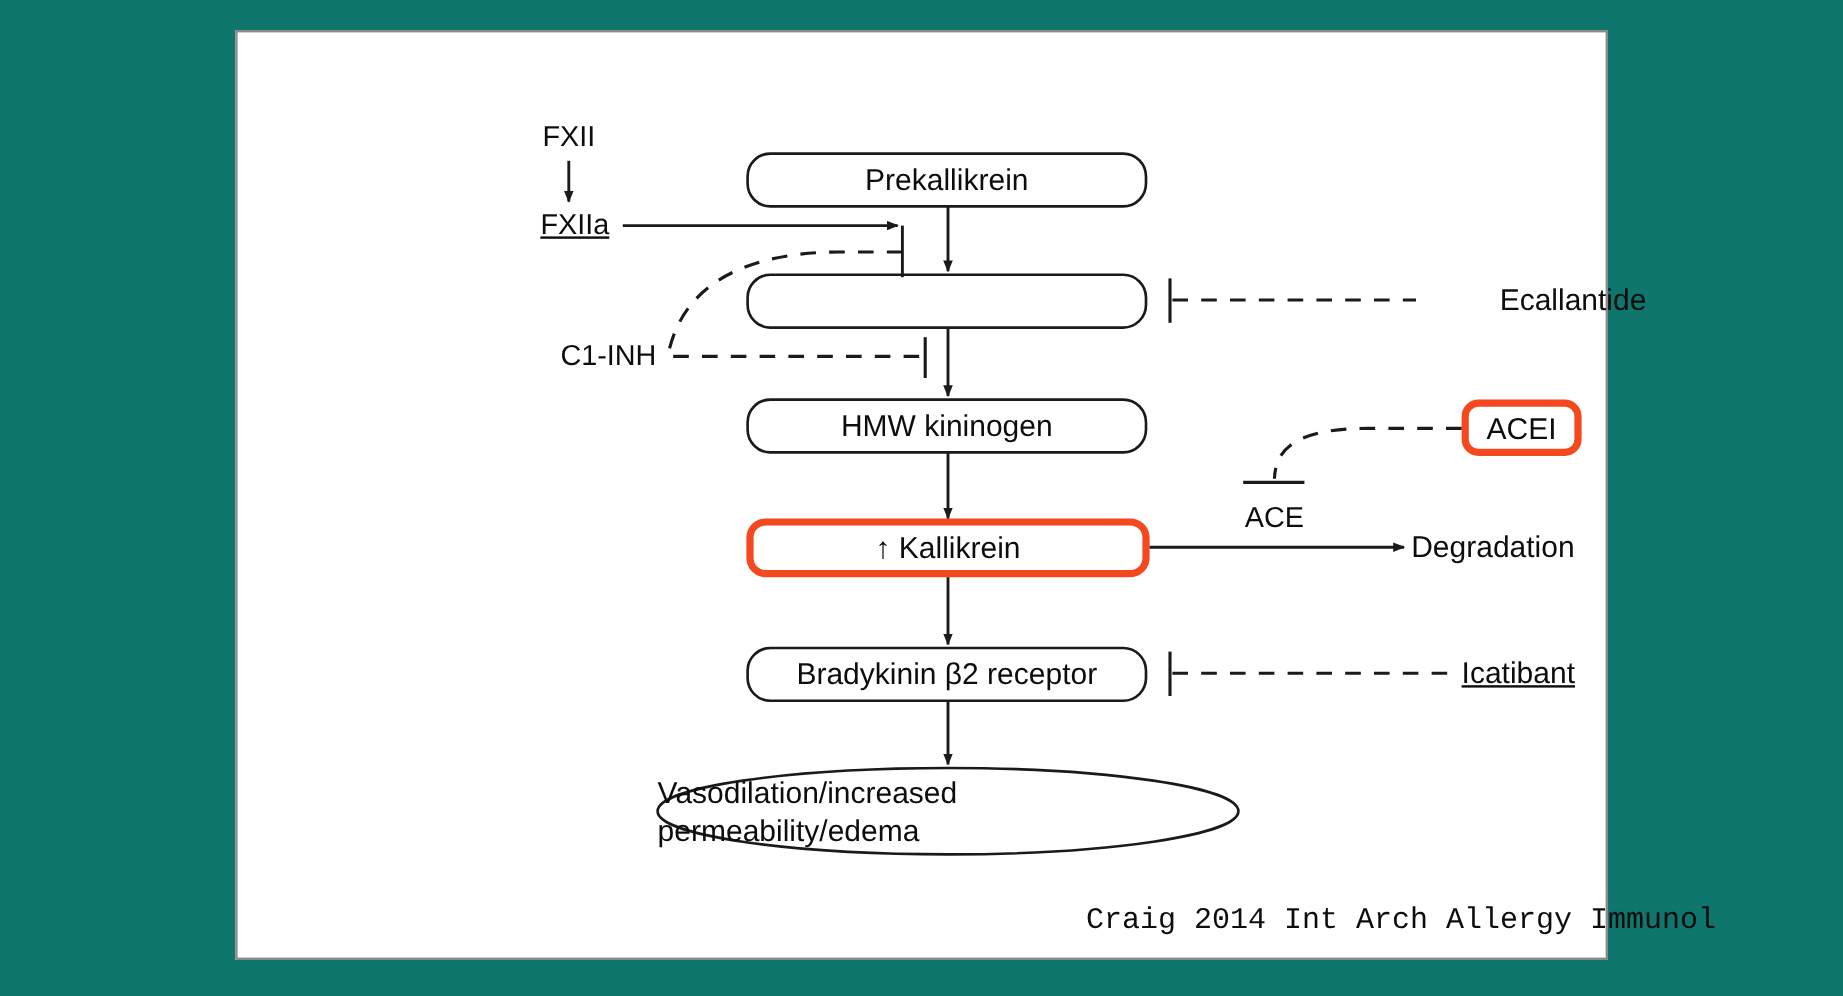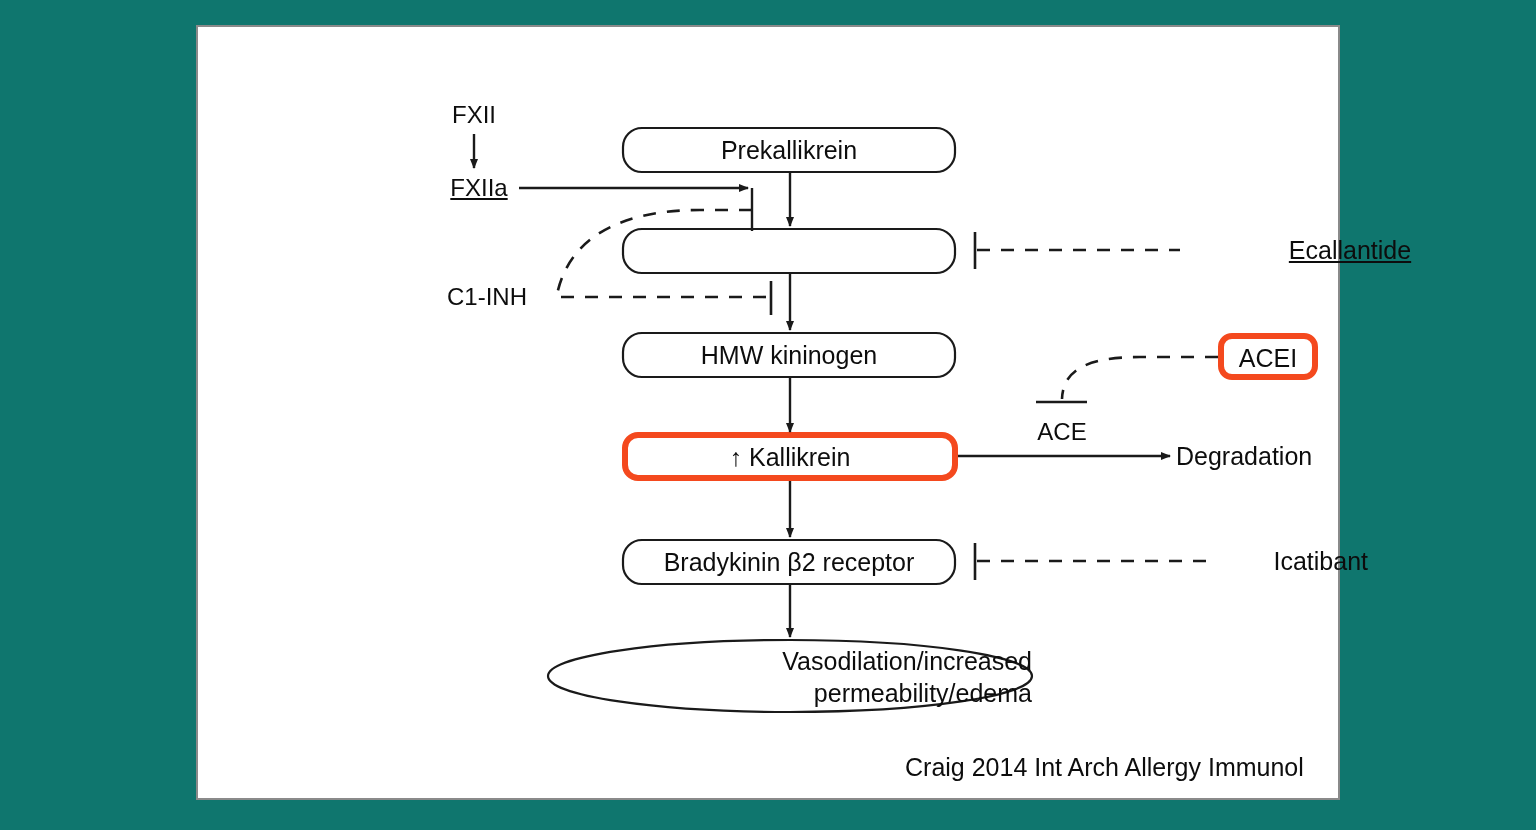--- a/index.html
+++ b/index.html
@@ -51,31 +51,31 @@
     font-size: 25px;
     line-height: 28px;
   }
   .small-label {
     font-size: 24px;
     line-height: 27px;
   }
   .ellipse-label {
     font-size: 25px;
     line-height: 32px;
-    text-align: right;
+    text-align: left;
   }
   .citation {
     position: absolute;
     left: 905px;
     top: 752px;
     font-size: 25px;
     line-height: 30px;
     color: #0d0d0d;
     white-space: nowrap;
-    font-family: Liberation Sans, sans-serif;
+    font-family: Liberation Mono, monospace;
   }
 </style>
 </head>
 <body>
 
 <div id="slide">
 
   <div id="frame"></div>
 
   <svg id="diagram" viewBox="0 0 1536 830">
@@ -135,39 +135,39 @@
 
       <path d="M1218,357 L1140,357 C1085,357 1063,371 1062,399" fill="none" stroke="#1a1a1a" stroke-width="2.6" stroke-dasharray="13,11"></path>
       <line x1="1036" y1="402" x2="1087" y2="402" stroke="#1a1a1a" stroke-width="2.6"></line>
     </g>
   </svg>
 
   <div class="node-label small-label" style="left:444px; top:101px; width:60px;">FXII</div>
 
   <div class="node-label small-label" style="left:440px; top:174px; width:78px;text-decoration:underline;">FXIIa</div>
 
-  <div class="node-label small-label" style="left:432px; top:283px; width:110px;">C1-INH</div>
+  <div class="node-label small-label" style="left:452px; top:283px; width:110px;">C1-INH</div>
 
   <div class="node-label box-label" style="left:623px; top:136px; width:332px;">Prekallikrein</div>
 
 
   <div class="node-label box-label" style="left:623px; top:341px; width:332px;">HMW kininogen</div>
 
   <div class="node-label box-label" style="left:625px; top:443px; width:330px;">↑ Kallikrein</div>
 
   <div class="node-label box-label" style="left:623px; top:548px; width:332px;">Bradykinin β2 receptor</div>
 
   <div class="node-label ellipse-label" style="left:548px; top:645px; width:484px;">
     <div>Vasodilation/increased</div>
     <div>permeability/edema</div>
   </div>
 
-  <div class="node-label side-label" style="left:1260px; top:236px; width:180px; text-align:center;text-decoration:underline;">Ecallantide</div>
+  <div class="node-label side-label" style="left:1192px; top:236px; width:180px; text-align:right;">Ecallantide</div>
 
-  <div class="node-label side-label" style="left:1218px; top:547px; width:150px; text-align:right;">Icatibant</div>
+  <div class="node-label side-label" style="left:1218px; top:547px; width:150px; text-align:left;text-decoration:underline;">Icatibant</div>
 
   <div class="node-label box-label" style="left:1221px; top:344px; width:94px;">ACEI</div>
 
   <div class="node-label small-label" style="left:1022px; top:418px; width:80px;">ACE</div>
 
   <div class="node-label side-label" style="left:1176px; top:442px; width:200px; text-align:left;">Degradation</div>
 
   <div class="citation">Craig 2014 Int Arch Allergy Immunol</div>
 
 </div>

